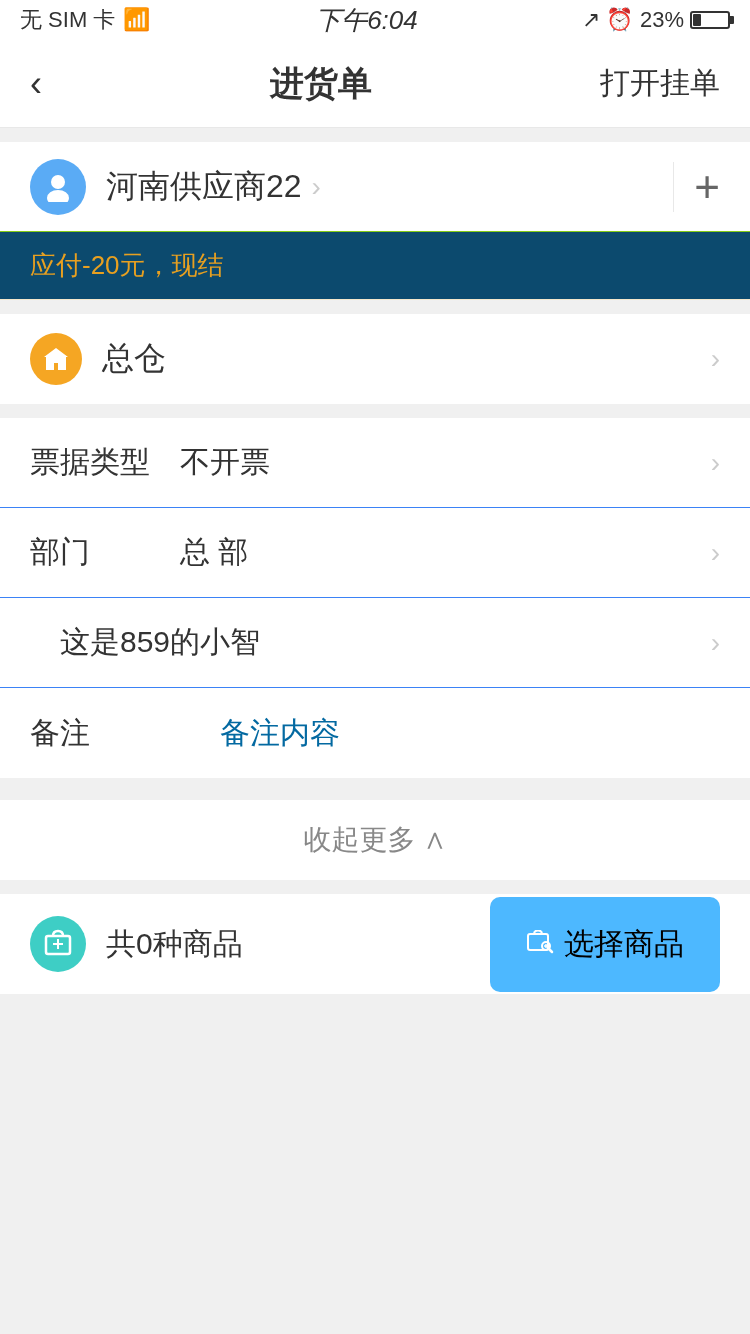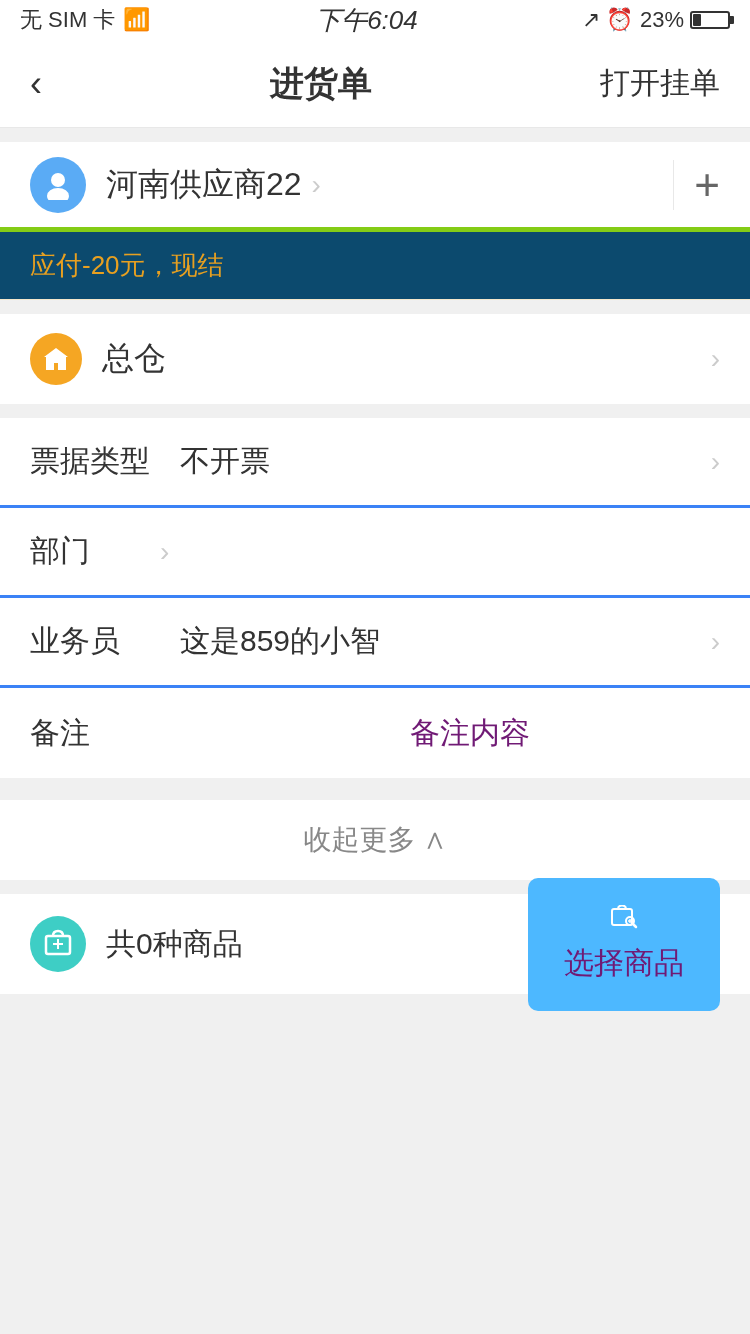--- a/index.html
+++ b/index.html
@@ -90,21 +90,21 @@
     
     .supplier-section {
       background: #fff;
       margin-top: 14px;
     }
     .supplier-row {
       display: flex;
       align-items: center;
       padding: 0 30px;
       height: 90px;
-      border-bottom: 5px solid #84cc16;
+      border-bottom: 1px solid #84cc16;
     }
     .supplier-left {
       display: flex;
       align-items: center;
       flex: 1;
     }
     .avatar {
       width: 56px;
       height: 56px;
       border-radius: 50%;
@@ -180,44 +180,43 @@
     
     .form-section {
       background: #fff;
       margin-top: 14px;
     }
     .form-row {
       display: flex;
       align-items: center;
       padding: 0 30px;
       height: 90px;
-      border-bottom: 3px solid #3b82f6;
+      border-bottom: 1px solid #3b82f6;
     }
     .form-row:last-child {
       border-bottom: none;
       gap: 40px;
     }
     .form-label {
       font-size: 30px;
       color: #333;
       width: 120px;
       flex-shrink: 0;
     }
     .form-value {
       flex: 1;
       font-size: 30px;
       color: #333;
       margin-left: 30px;
     }
     .form-placeholder {
       flex: 1;
       font-size: 30px;
-      color: #701a75;
+      color: #0369a1;
       margin-left: 30px;
-      text-align: center;
     }
 
     
     .collapse-bar {
       background: #fff;
       margin-top: 22px;
       display: flex;
       align-items: center;
       justify-content: center;
       height: 80px;
@@ -246,30 +245,29 @@
       margin-right: 20px;
       flex-shrink: 0;
     }
     .product-count {
       flex: 1;
       font-size: 30px;
       color: #333;
     }
     .select-btn {
       background: #4db8ff;
-      color: #701a75;
+      color: #000000;
       border: none;
       border-radius: 10px;
       padding: 27px 36px;
       font-size: 30px;
       display: flex;
       align-items: center;
       gap: 10px;
       cursor: pointer;
-      flex-direction: column;
     }
 
     
     .wifi-icon { font-size: 22px; }
   </style>
 </head>
 <body>
 
 <div class="status-bar">
   <div class="status-left">
@@ -328,24 +326,24 @@
   </div>
 
   <div class="form-section">
     <div class="form-row">
       <span class="form-label">票据类型</span>
       <span class="form-value">不开票</span>
       <span class="chevron">›</span>
     </div>
     <div class="form-row">
       <span class="form-label">部门</span>
+      <span class="form-value">总 部</span>
       <span class="chevron">›</span>
     </div>
     <div class="form-row">
-      <span class="form-label">业务员</span>
       <span class="form-value">这是859的小智</span>
       <span class="chevron">›</span>
     </div>
     <div class="form-row">
       <span class="form-label">备注</span>
       <span class="form-placeholder">备注内容</span>
     </div>
   </div>
 
   <div class="collapse-bar">

